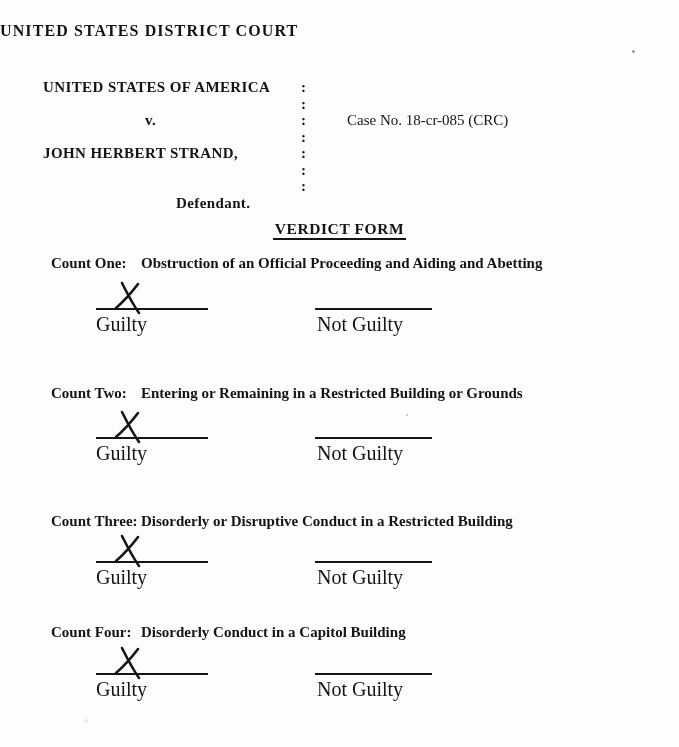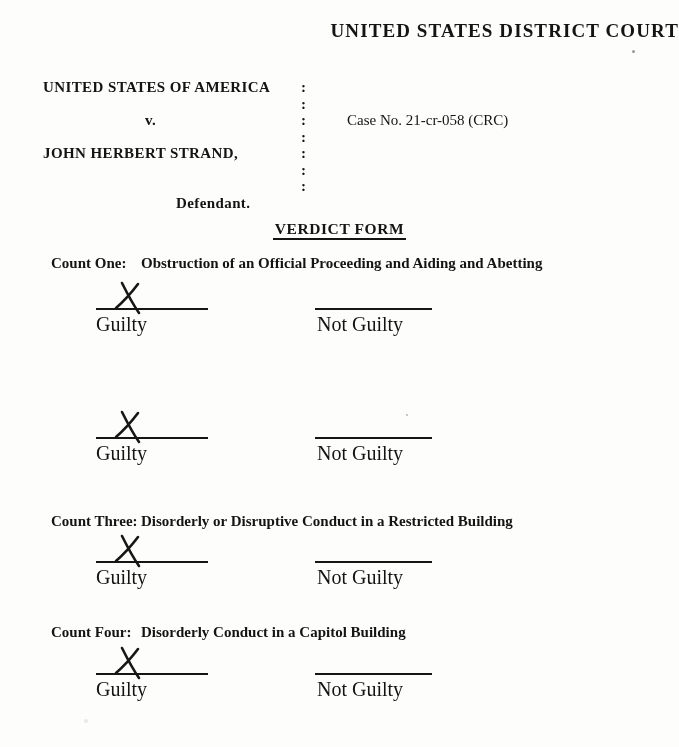--- a/index.html
+++ b/index.html
@@ -11,23 +11,23 @@
     background: #fdfdfc;
     font-family: "Liberation Serif", serif;
     color: #141414;
     overflow: hidden;
   }
   .abs { position: absolute; }
 
   
   .court-header {
     top: 22px; left: 0; right: 0;
-    text-align: right;
+    text-align: left;
     font-weight: bold;
-    font-size: 19px;
+    font-size: 16px;
     line-height: 17px;
     letter-spacing: 1.1px;
   }
 
   
   .caption-text { font-size: 15px; white-space: nowrap; }
   .caption-bold { font-weight: bold; letter-spacing: 0.4px; }
   .colon-col span {
     position: absolute;
     left: 0;
@@ -98,41 +98,44 @@
   <div class="abs colon-col" style="top:0; left:301px;">
     <span style="top:79px">:</span>
     <span style="top:95.5px">:</span>
     <span style="top:112px">:</span>
     <span style="top:128.5px">:</span>
     <span style="top:145px">:</span>
     <span style="top:161.5px">:</span>
     <span style="top:178px">:</span>
   </div>
 
-  <div class="abs case-number" style="top:112px; left:347px;">Case No. 21-cr-058 (CRC)</div>
+  <div class="abs case-number" style="top:112px; left:347px;">Case No. 18-cr-085 (CRC)</div>
 
   <div class="abs form-title">
     <span class="underlined">VERDICT FORM</span>
   </div>
 
   <div class="abs count-block" style="top:255px;">
     <div class="count-heading" style="top:0;">
       <span class="count-label">Count One:</span><span>Obstruction of an Official Proceeding and Aiding and Abetting</span>
     </div>
     <svg class="x-mark" style="top:26px;" width="38" height="34" viewBox="0 0 38 34">
       <path d="M10 2 C 14 10, 20 22, 27 32" stroke="#161616" stroke-width="2.6" fill="none" stroke-linecap="round"></path>
       <path d="M26 3 C 20 11, 12 20, 4 27" stroke="#161616" stroke-width="2.6" fill="none" stroke-linecap="round"></path>
     </svg>
     <div class="answer-line guilty-line" style="top:53px;"></div>
     <div class="answer-line not-guilty-line" style="top:53px;"></div>
     <div class="answer-label guilty-label" style="top:58px;">Guilty</div>
     <div class="answer-label not-guilty-label" style="top:58px;">Not Guilty</div>
   </div>
 
   <div class="abs count-block" style="top:382px;">
+    <div class="count-heading" style="top:3px;">
+      <span class="count-label">Count Two:</span><span>Entering or Remaining in a Restricted Building or Grounds</span>
+    </div>
     <svg class="x-mark" style="top:28px;" width="38" height="34" viewBox="0 0 38 34">
       <path d="M10 2 C 14 10, 20 22, 27 32" stroke="#161616" stroke-width="2.6" fill="none" stroke-linecap="round"></path>
       <path d="M26 3 C 20 11, 12 20, 4 27" stroke="#161616" stroke-width="2.6" fill="none" stroke-linecap="round"></path>
     </svg>
     <div class="answer-line guilty-line" style="top:55px;"></div>
     <div class="answer-line not-guilty-line" style="top:55px;"></div>
     <div class="answer-label guilty-label" style="top:60px;">Guilty</div>
     <div class="answer-label not-guilty-label" style="top:60px;">Not Guilty</div>
   </div>
 

